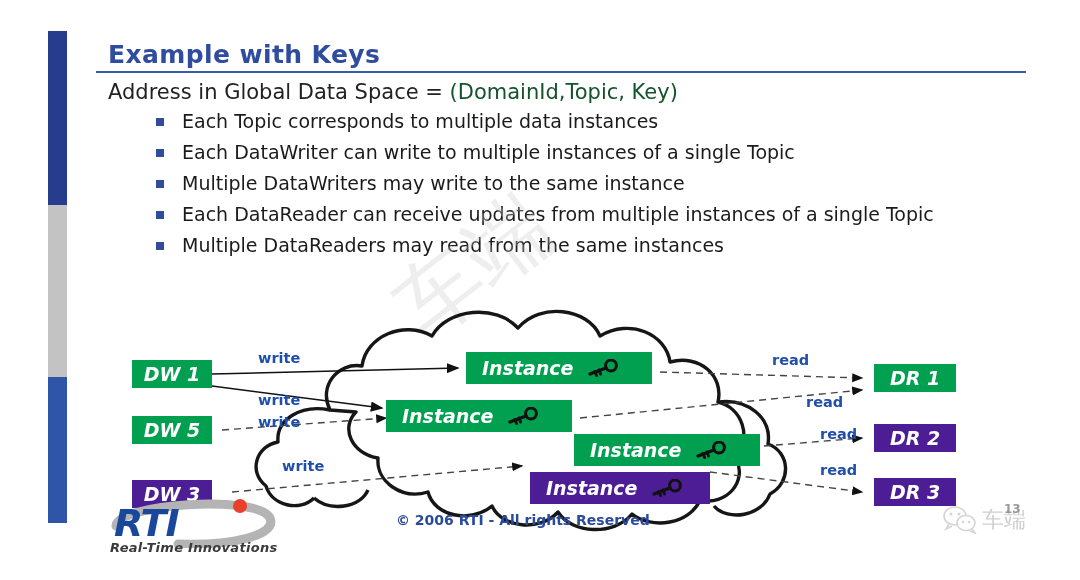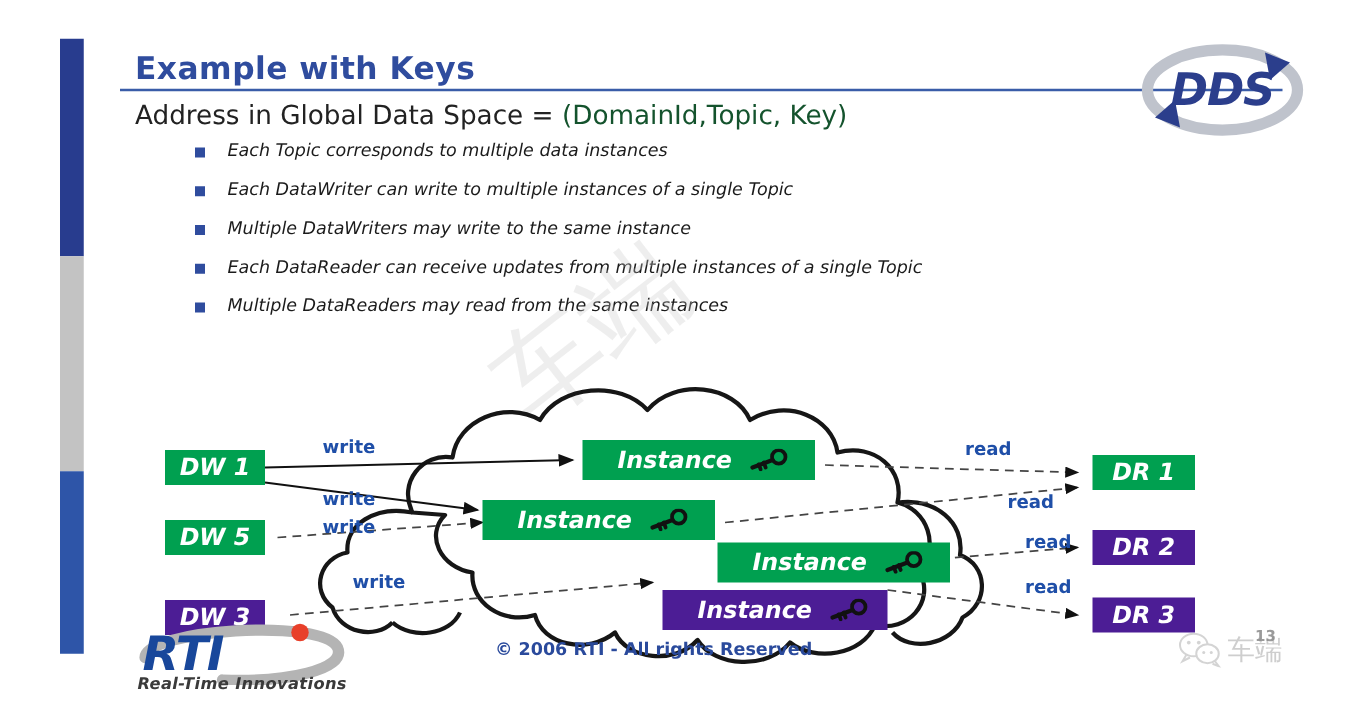--- a/index.html
+++ b/index.html
@@ -60,25 +60,24 @@
 
   
   .bullets {
     position: absolute;
     left: 152px; top: 110px;
     width: 880px;
   }
   .bullet {
     position: relative;
     padding-left: 30px;
-    font-size: 14px;
+    font-size: 19px;
     color: #1B1B1B;
     line-height: 23px;
     margin-bottom: 8px;
-    font-style: italic;
   }
   .bullet .sq {
     position: absolute;
     left: 4px; top: 8px;
     width: 8px; height: 8px;
     background: #2F4C9E;
   }
 
   
   .diagram {
@@ -92,21 +91,21 @@
     align-items: center;
     color: #ffffff;
     font-weight: bold;
     font-size: 19px;
     box-sizing: border-box;
     font-style: italic;
   }
   .box.green { background: #00A050; }
   .box.red   { background: #4c1d95; }
   .box.node  { justify-content: center; }
-  .box.inst  { justify-content: flex-start; padding-left: 28px; }
+  .box.inst  { justify-content: flex-start; padding-left: 16px; }
 
   .keyicon { margin-left: 12px; display: inline-flex; align-items: center; }
 
   .edgelabel {
     position: absolute;
     color: #1F4FA8;
     font-size: 14.5px;
     font-weight: bold;
     white-space: nowrap;
   }
@@ -378,28 +377,20 @@
 
   <div class="rti">
     <svg width="180" height="52" viewBox="0 0 180 52" style="position:absolute;left:0;top:0;">
       <path d="M8 30 C 8 8, 150 -2, 162 22 C 170 40, 120 50, 70 48" fill="none" stroke="#B4B4B4" stroke-width="9" stroke-linecap="round"></path>
       <circle cx="132" cy="10" r="7" fill="#E8402A"></circle>
       <text x="6" y="40" font-family="DejaVu Sans, sans-serif" font-size="38" font-weight="bold" font-style="italic" fill="#18479B" letter-spacing="-1">RTI</text>
     </svg>
     <div class="rti-tag">Real-Time Innovations</div>
   </div>
 
-  <div class="dds">
-    <svg width="140" height="80" viewBox="0 0 140 80" style="position:absolute;left:0;top:0;">
-      <ellipse cx="70" cy="40" rx="60" ry="32" fill="none" stroke="#BFC3CC" stroke-width="9"></ellipse>
-      <path d="M104 10 L124 18 L108 32 Z" fill="#2B3E8C"></path>
-      <path d="M36 70 L16 62 L32 48 Z" fill="#2B3E8C"></path>
-    </svg>
-    <div class="dds-text">DDS</div>
-  </div>
 
   <div class="pagenum">13</div>
 
   <div class="wechat">
     <svg width="36" height="28" viewBox="0 0 36 28">
       <ellipse cx="13" cy="10" rx="11" ry="9" fill="none" stroke="#9a9a9a" stroke-width="1.6"></ellipse>
       <path d="M7 18 L4 23 L10 20" fill="none" stroke="#9a9a9a" stroke-width="1.6"></path>
       <circle cx="9" cy="8" r="1.5" fill="#9a9a9a"></circle>
       <circle cx="17" cy="8" r="1.5" fill="#9a9a9a"></circle>
       <ellipse cx="24" cy="17" rx="9" ry="7.5" fill="#ffffff" stroke="#9a9a9a" stroke-width="1.6"></ellipse>

